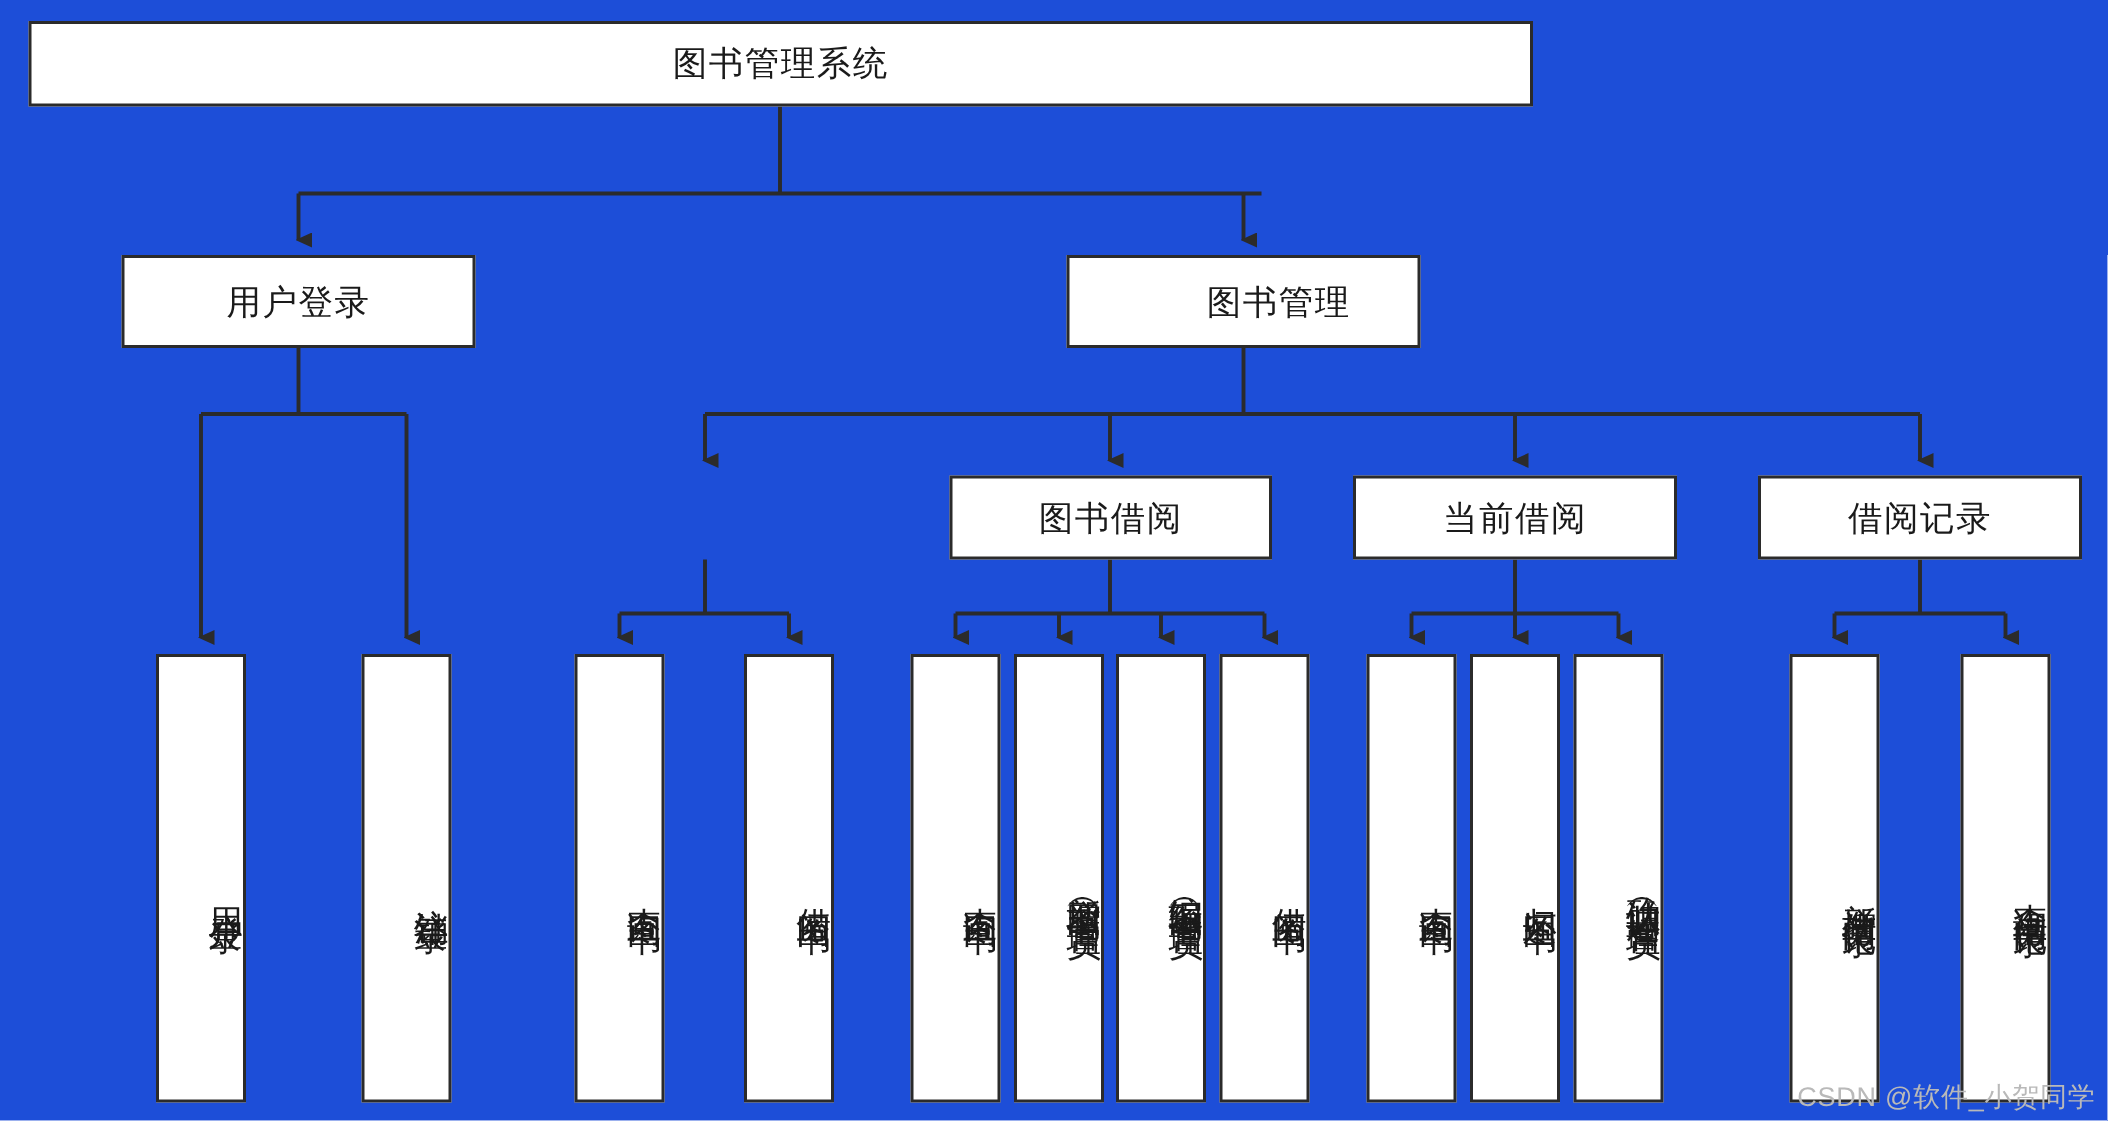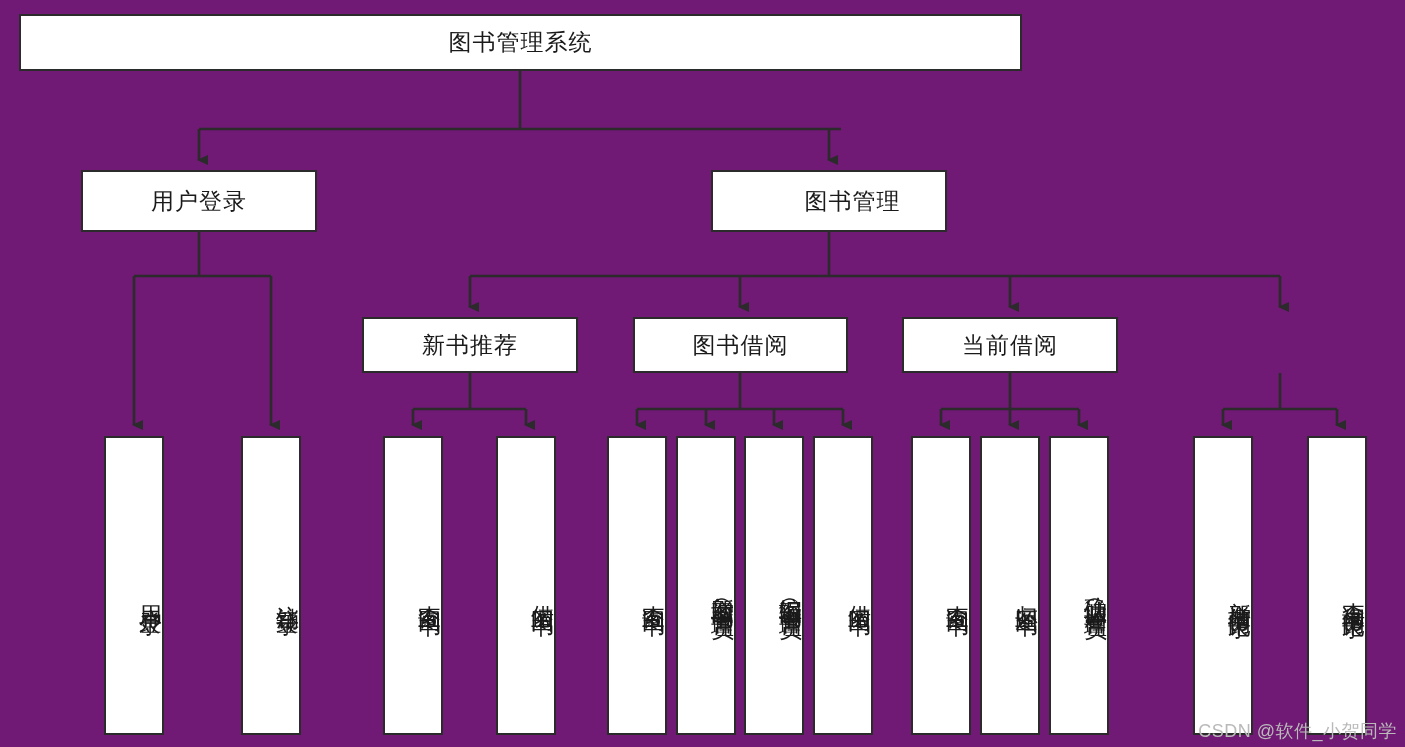--- a/index.html
+++ b/index.html
@@ -7,21 +7,21 @@
     padding: 0;
     background: #ffffff;
   }
   body {
     font-family: "Liberation Sans", "DejaVu Sans", sans-serif;
   }
   #canvas {
     position: relative;
     width: 1405px;
     height: 747px;
-    background: #701a75;
+    background: #1d4ed8;
     overflow: hidden;
   }
   #edges {
     position: absolute;
     left: 0; top: 0;
     width: 1405px;
     height: 747px;
     pointer-events: none;
   }
   .node {
@@ -123,28 +123,28 @@
     <span>图书管理系统</span>
   </div>
 
   <div class="node h" style="left:81px; top:170px; width:236px; height:62px;">
     <span>用户登录</span>
   </div>
   <div class="node h" style="left:711px; top:170px; width:236px; height:62px;padding-left:47px;">
     <span>图书管理</span>
   </div>
 
-  <div class="node h" style="left:362px; top:317px; width:216px; height:56px;">
-    <span>新书推荐</span>
-  </div>
   <div class="node h" style="left:633px; top:317px; width:215px; height:56px;">
     <span>图书借阅</span>
   </div>
   <div class="node h" style="left:902px; top:317px; width:216px; height:56px;">
     <span>当前借阅</span>
+  </div>
+  <div class="node h" style="left:1172px; top:317px; width:216px; height:56px;">
+    <span>借阅记录</span>
   </div>
 
   <div class="node v" style="left:104px; top:436px; width:60px; height:299px;">
     <span>用户登录</span>
   </div>
   <div class="node v" style="left:241px; top:436px; width:60px; height:299px;">
     <span>注销登录</span>
   </div>
 
   <div class="node v" style="left:383px; top:436px; width:60px; height:299px;">

